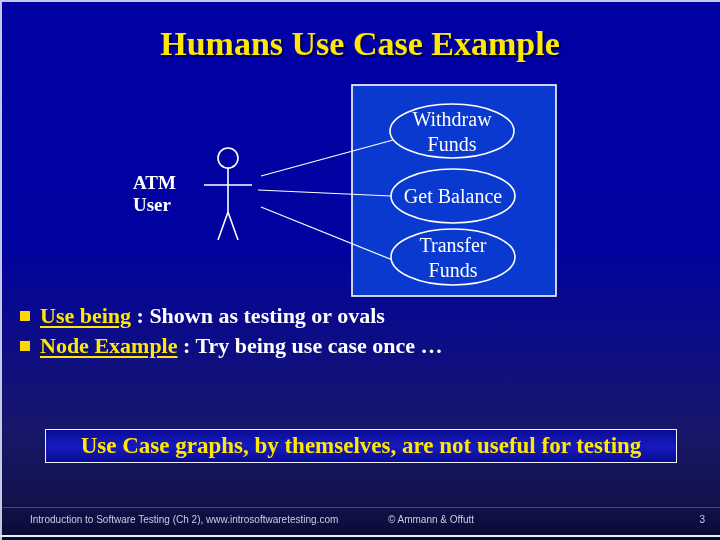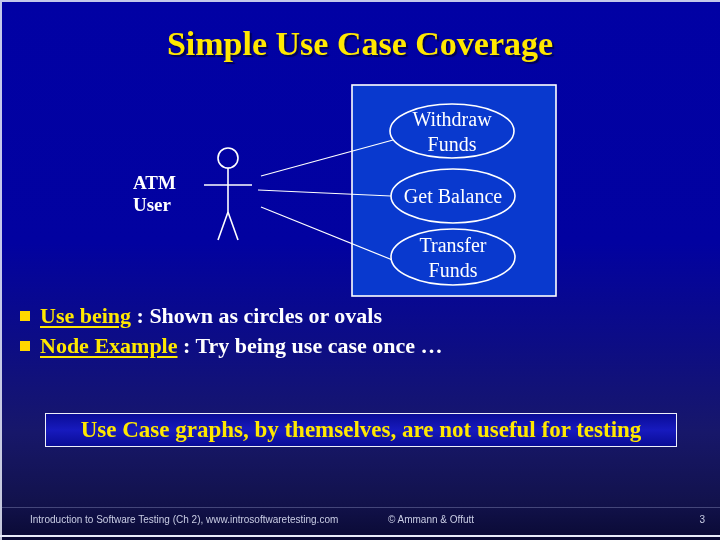--- a/index.html
+++ b/index.html
@@ -41,21 +41,21 @@
     position:absolute;left:2px;top:8px;width:10px;height:10px;
     background:#FFD700;
   }
   .bullet .kw{
     color:#FFE800;
     text-decoration:underline;
     text-decoration-thickness:2px;
     text-underline-offset:3px;
   }
   .callout{
-    position:absolute;left:45px;top:413px;width:630px;height:32px;
+    position:absolute;left:45px;top:429px;width:630px;height:32px;
     border:1px solid #EEF0FA;
     background:linear-gradient(180deg,#0A0C96 0%,#171ABE 50%,#0A0C96 100%);
     display:flex;align-items:center;justify-content:center;
     color:#FFE800;font-size:23px;font-weight:bold;
   }
   .footer-divider{
     position:absolute;left:0;right:0;top:507px;height:1px;
     background:rgba(190,195,235,0.30);
   }
   .footer-left,.footer-center,.page-number{
@@ -69,21 +69,21 @@
   .bottom-line{
     position:absolute;left:0;right:0;top:535px;height:2px;
     background:#E9ECF9;
   }
 </style>
 </head>
 <body>
 
 <div class="slide">
 
-  <h1 class="title">Simple Use Case Coverage</h1>
+  <h1 class="title">Humans Use Case Example</h1>
 
   <svg class="diagram" width="720" height="310" viewBox="0 0 720 310">
     <rect class="shape" x="352" y="85" width="204" height="211"></rect>
 
     <g class="stick">
       <circle cx="228" cy="158" r="10"></circle>
       <line x1="228" y1="168" x2="228" y2="212"></line>
       <line x1="204" y1="185" x2="252" y2="185"></line>
       <line x1="228" y1="212" x2="218" y2="240"></line>
       <line x1="228" y1="212" x2="238" y2="240"></line>
@@ -106,21 +106,21 @@
     <text x="453" y="277">Funds</text>
   </svg>
 
   <div class="atm-label">
     <div>ATM</div>
     <div>User</div>
   </div>
 
   <div class="bullets">
     <div class="bullet">
-      <span class="sq"></span><span class="kw">Use being</span><span> : Shown as circles or ovals</span>
+      <span class="sq"></span><span class="kw">Use being</span><span> : Shown as testing or ovals</span>
     </div>
     <div class="bullet">
       <span class="sq"></span><span class="kw">Node Example</span><span> : Try being use case once …</span>
     </div>
   </div>
 
   <div class="callout">
     <span>Use Case graphs, by themselves, are not useful for testing</span>
   </div>
 

